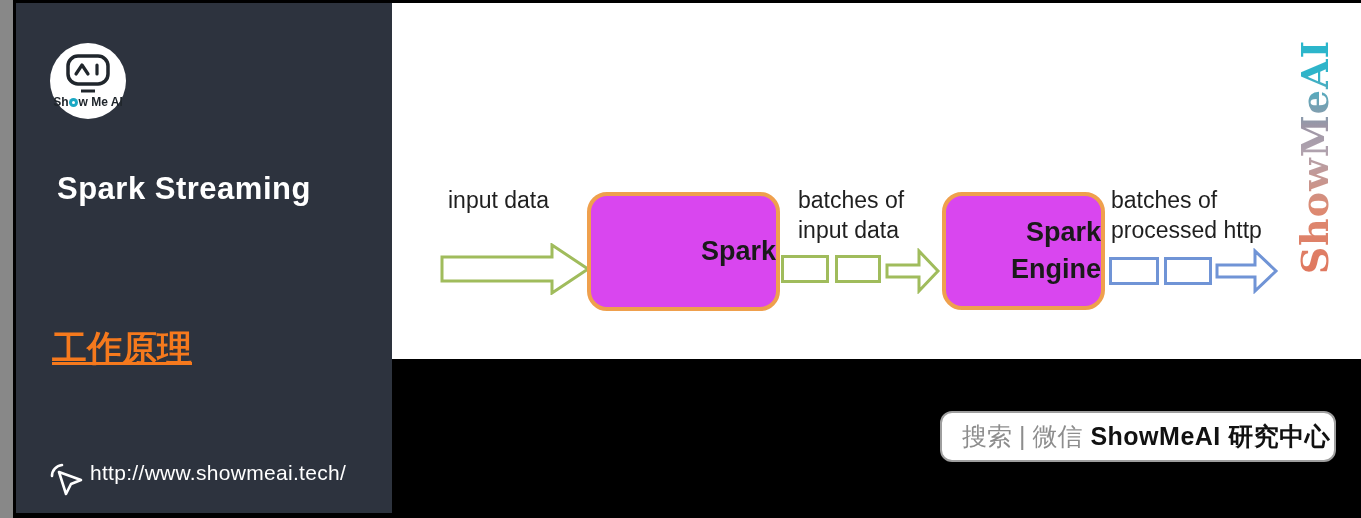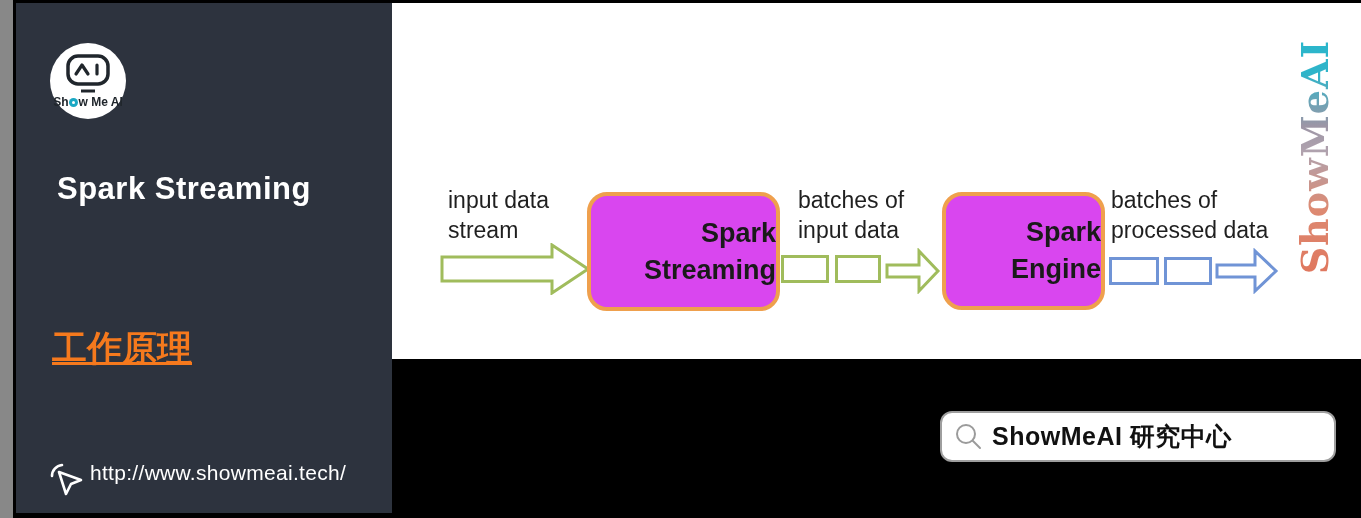--- a/index.html
+++ b/index.html
@@ -197,30 +197,28 @@
         <path d="M11 11 L33 19 L23 23 L18 33 Z" fill="none" stroke="#ffffff" stroke-width="2.6" stroke-linejoin="round"></path>
       </svg>
       <span class="url-text">http://www.showmeai.tech/</span>
     </div>
   </aside>
 
   <main class="main">
 
     <div class="diag-label" style="left:56px; top:182px;">
       <div>input data</div>
-      <div>stream</div>
     </div>
 
     <svg class="arrow-svg" style="left:48px; top:240px;" width="150" height="52" viewBox="0 0 150 52">
       <polygon points="2,14 112,14 112,2 148,26 112,50 112,38 2,38" fill="#ffffff" stroke="#a0bc5c" stroke-width="3"></polygon>
     </svg>
 
     <div class="node-box" style="left:195px; top:189px; width:193px; height:119px;">
       <div>Spark</div>
-      <div>Streaming</div>
     </div>
 
     <div class="diag-label" style="left:406px; top:182px;">
       <div>batches of</div>
       <div>input data</div>
     </div>
 
     <div class="batch-rect green" style="left:389px; top:252px; width:48px; height:28px;"></div>
     <div class="batch-rect green" style="left:443px; top:252px; width:46px; height:28px;"></div>
 
@@ -228,34 +226,35 @@
       <polygon points="2,17 34,17 34,3 53,23 34,43 34,29 2,29" fill="#ffffff" stroke="#a0bc5c" stroke-width="3"></polygon>
     </svg>
 
     <div class="node-box" style="left:550px; top:189px; width:163px; height:118px;">
       <div>Spark</div>
       <div>Engine</div>
     </div>
 
     <div class="diag-label" style="left:719px; top:182px;">
       <div>batches of</div>
-      <div>processed data</div>
+      <div>processed http</div>
     </div>
 
     <div class="batch-rect blue" style="left:717px; top:254px; width:50px; height:28px;"></div>
     <div class="batch-rect blue" style="left:772px; top:254px; width:48px; height:28px;"></div>
 
     <svg class="arrow-svg" style="left:823px; top:245px;" width="64" height="46" viewBox="0 0 64 46">
       <polygon points="2,17 40,17 40,3 61,23 40,43 40,29 2,29" fill="#ffffff" stroke="#7094d6" stroke-width="3"></polygon>
     </svg>
 
     <div class="watermark">ShowMeAI</div>
 
     <div class="search-bar">
       <svg width="30" height="30" viewBox="0 0 30 30">
         <circle cx="12" cy="12" r="9" fill="none" stroke="#9b9b9b" stroke-width="2"></circle>
         <line x1="19" y1="19" x2="26" y2="26" stroke="#9b9b9b" stroke-width="2" stroke-linecap="round"></line>
       </svg>
+      <span class="search-hint">搜索 | 微信</span>
       <span class="search-brand">ShowMeAI 研究中心</span>
     </div>
 
   </main>
 </div>
 
 </body></html>

